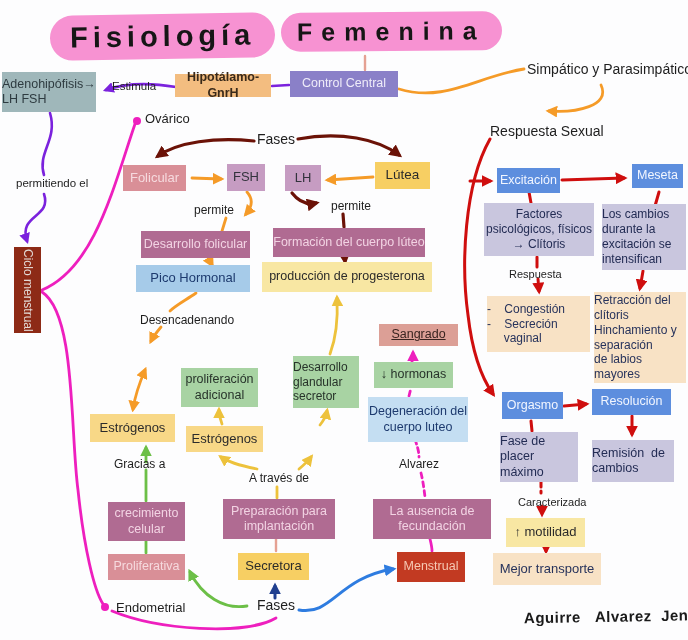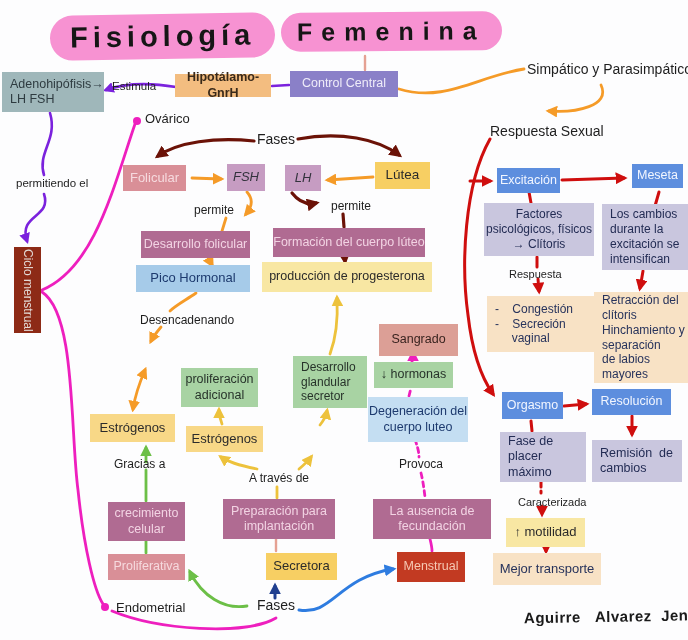--- a/index.html
+++ b/index.html
@@ -1,27 +1,27 @@
 <!DOCTYPE html>
 <html><head>
 <meta charset="utf-8">
 <style>
   html,body{margin:0;padding:0;background:#fff;}
   .stage{position:relative;width:688px;height:640px;background:#fdfdfe;
          font-family:"Liberation Sans",sans-serif;overflow:hidden;}
   svg.wires{position:absolute;left:0;top:0;z-index:1;}
   .node{position:absolute;z-index:2;display:flex;align-items:center;justify-content:center;
         text-align:center;white-space:pre-line;font-weight:500;line-height:1.24;font-size:12.5px;}
-  .node.al{justify-content:flex-start;text-align:left;padding-left:8px;}
+  .node.al{justify-content:flex-start;text-align:left;}
   .lbl{position:absolute;z-index:2;font-size:12px;color:#1e1e1e;font-weight:500;white-space:nowrap;}
   .teal{background:#9fb7ba;color:#2e3b40;}
   .orangebox{background:#f3bd80;color:#3a2a1a;font-weight:700;}
   .violet{background:#8a80c8;color:#efecf9;}
   .salmon{background:#d98f97;color:#f6dade;}
-  .lilac{background:#c69cc2;color:#33333d;font-style:italic;}
+  .lilac{background:#c69cc2;color:#33333d;}
   .yellow{background:#f7cf63;color:#2b2b2b;}
   .gold{background:#f8d887;color:#2b2b2b;}
   .yellowlight{background:#f8e7a3;color:#2b2b2b;}
   .mauve{background:#b06b92;color:#f2d3e3;}
   .bluelight{background:#a6cbe9;color:#1d3a6e;}
   .bluelighter{background:#c4def2;color:#1d3a6e;}
   .green{background:#a8d3a3;color:#27332a;}
   .purplelight{background:#b3a9d8;color:#26263a;}
   .rose{background:#dc9f96;color:#39231f;}
   .redbox{background:#c23a22;color:#f6c9b4;}
@@ -182,40 +182,40 @@
   <div class="node yellow" style="left:375px;top:162px;width:55px;height:27px;font-size:13.5px;">Lútea</div>
   <div class="lbl" style="left:194px;top:203px;">permite</div>
   <div class="lbl" style="left:331px;top:199px;">permite</div>
   <div class="node mauve" style="left:141px;top:231px;width:109px;height:27px;">Desarrollo folicular</div>
   <div class="node mauve" style="left:273px;top:228px;width:152px;height:29px;">Formación del cuerpo lúteo</div>
   <div class="node bluelight" style="left:136px;top:265px;width:114px;height:27px;font-size:13px;">Pico Hormonal</div>
   <div class="node yellowlight" style="left:262px;top:262px;width:170px;height:30px;">producción de progesterona</div>
   <div class="lbl" style="left:140px;top:313px;">Desencadenando</div>
   <div class="node green" style="left:181px;top:368px;width:77px;height:39px;">proliferación
 adicional</div>
-  <div class="node rose" style="left:379px;top:324px;width:79px;height:32px;">Sangrado</div>
+  <div class="node rose" style="left:379px;top:324px;width:79px;height:22px;text-decoration:underline;">Sangrado</div>
   <div class="node green" style="left:374px;top:362px;width:79px;height:26px;">↓ hormonas</div>
   <div class="node green al" style="left:293px;top:356px;width:66px;height:52px;font-size:12px;">Desarrollo
 glandular
 secretor</div>
   <div class="node bluelighter" style="left:368px;top:397px;width:100px;height:45px;">Degeneración del
 cuerpo luteo</div>
   <div class="node gold" style="left:90px;top:414px;width:85px;height:28px;font-size:13px;">Estrógenos</div>
   <div class="node gold" style="left:186px;top:426px;width:77px;height:26px;font-size:13px;">Estrógenos</div>
   <div class="lbl" style="left:114px;top:457px;">Gracias a</div>
   <div class="lbl" style="left:249px;top:471px;">A través de</div>
-  <div class="lbl" style="left:399px;top:457px;">Provoca</div>
+  <div class="lbl" style="left:399px;top:457px;">Alvarez</div>
   <div class="node mauve" style="left:108px;top:502px;width:77px;height:39px;">crecimiento
 celular</div>
   <div class="node mauve" style="left:223px;top:499px;width:112px;height:40px;">Preparación para
 implantación</div>
   <div class="node mauve" style="left:373px;top:499px;width:118px;height:40px;">La ausencia de
 fecundación</div>
   <div class="node salmon" style="left:108px;top:554px;width:77px;height:26px;">Proliferativa</div>
-  <div class="node yellow" style="left:238px;top:553px;width:71px;height:27px;font-size:13px;margin-left:28px;">Secretora</div>
+  <div class="node yellow" style="left:238px;top:553px;width:71px;height:27px;font-size:13px;">Secretora</div>
   <div class="node redbox" style="left:397px;top:552px;width:68px;height:30px;">Menstrual</div>
   <div class="lbl" style="left:257px;top:597px;font-size:14px;">Fases</div>
 
   <div class="lbl" style="left:490px;top:123px;font-size:14px;">Respuesta Sexual</div>
   <div class="node blue" style="left:497px;top:168px;width:63px;height:25px;">Excitación</div>
   <div class="node blue" style="left:632px;top:164px;width:51px;height:24px;">Meseta</div>
   <div class="node lavender" style="left:484px;top:203px;width:110px;height:53px;font-size:12px;">Factores
 psicológicos, físicos
 → Clítoris</div>
   <div class="node lavender al" style="left:602px;top:204px;width:84px;height:66px;font-size:12px;">Los cambios

